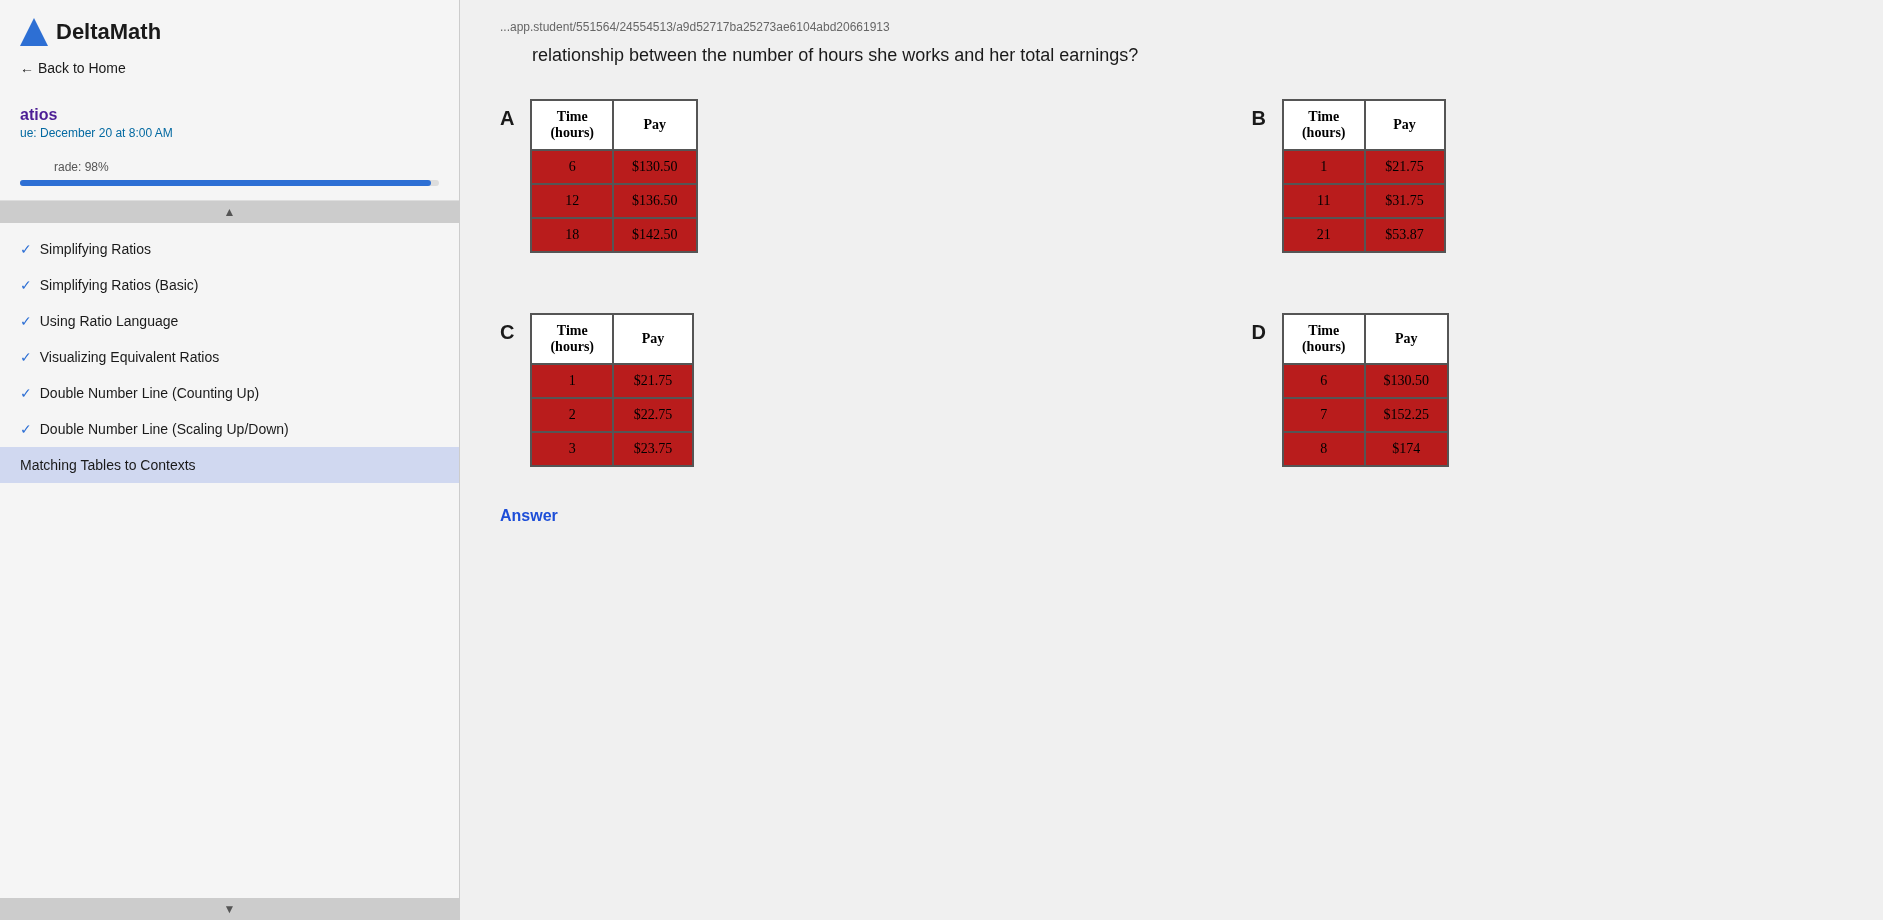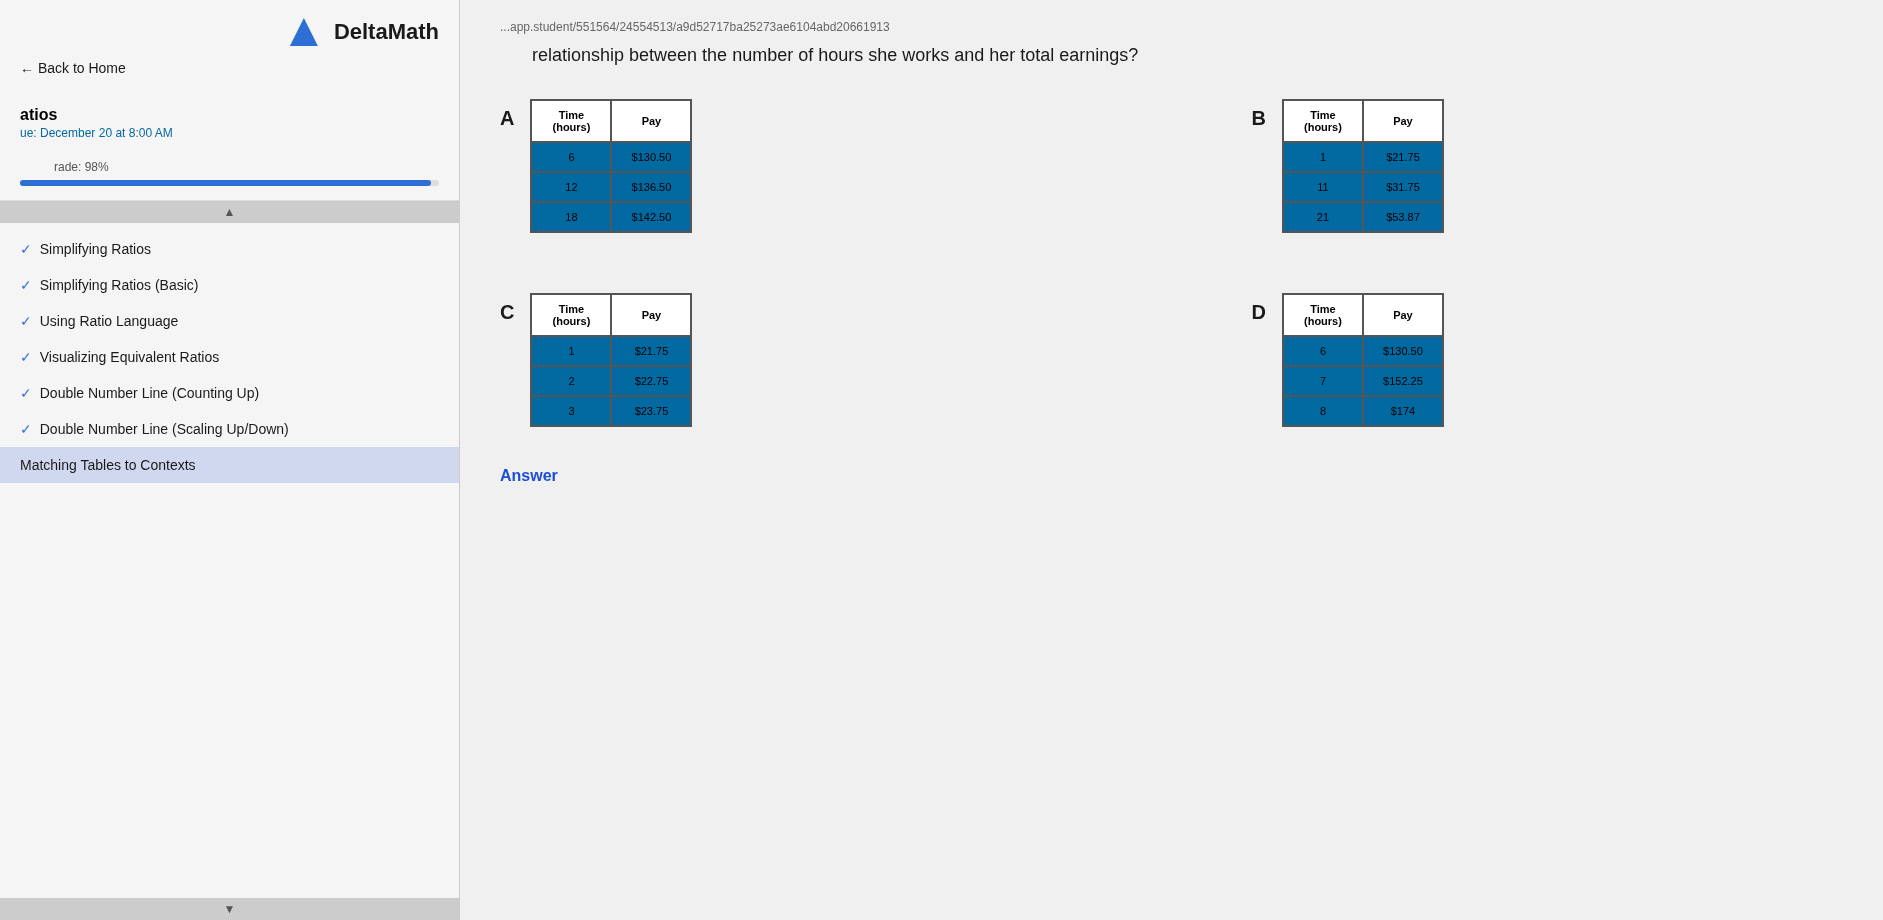--- a/index.html
+++ b/index.html
@@ -24,23 +24,22 @@
     }
 
     .sidebar-header {
       padding: 18px 20px 10px 20px;
       border-bottom: 1px solid #ddd;
     }
 
     .logo-area {
       display: flex;
       align-items: center;
-      gap: 16px;
+      gap: 8px;
       margin-bottom: 14px;
-      justify-content: flex-end;
     }
 
     .logo-icon {
       width: 28px;
       height: 28px;
       background: #2d6fd4;
       clip-path: polygon(50% 0%, 0% 100%, 100% 100%);
       flex-shrink: 0;
     }
 
@@ -54,21 +53,21 @@
       color: #1a1a1a;
       font-size: 14px;
       cursor: pointer;
       display: block;
       margin-bottom: 30px;
     }
 
     .section-title {
       font-size: 16px;
       font-weight: bold;
-      color: #000000;
+      color: #4c1d95;
       margin-bottom: 2px;
     }
 
     .due-text {
       font-size: 12px;
       color: #0369a1;
       margin-bottom: 20px;
     }
 
     .grade-text {
@@ -172,22 +171,23 @@
     .table-label {
       font-size: 20px;
       font-weight: bold;
       color: #1a1a1a;
       margin-top: 8px;
       flex-shrink: 0;
     }
 
     .data-table {
       border-collapse: collapse;
-      font-size: 11px;
-      background: #0369a1;
+      font-size: 14px;
+      background: #b91c1c;
+      font-family: Liberation Serif, serif;
     }
 
     .data-table th, .data-table td {
       border: 2px solid #555;
       padding: 8px 18px;
       text-align: center;
       min-width: 80px;
     }
 
     .data-table th {

